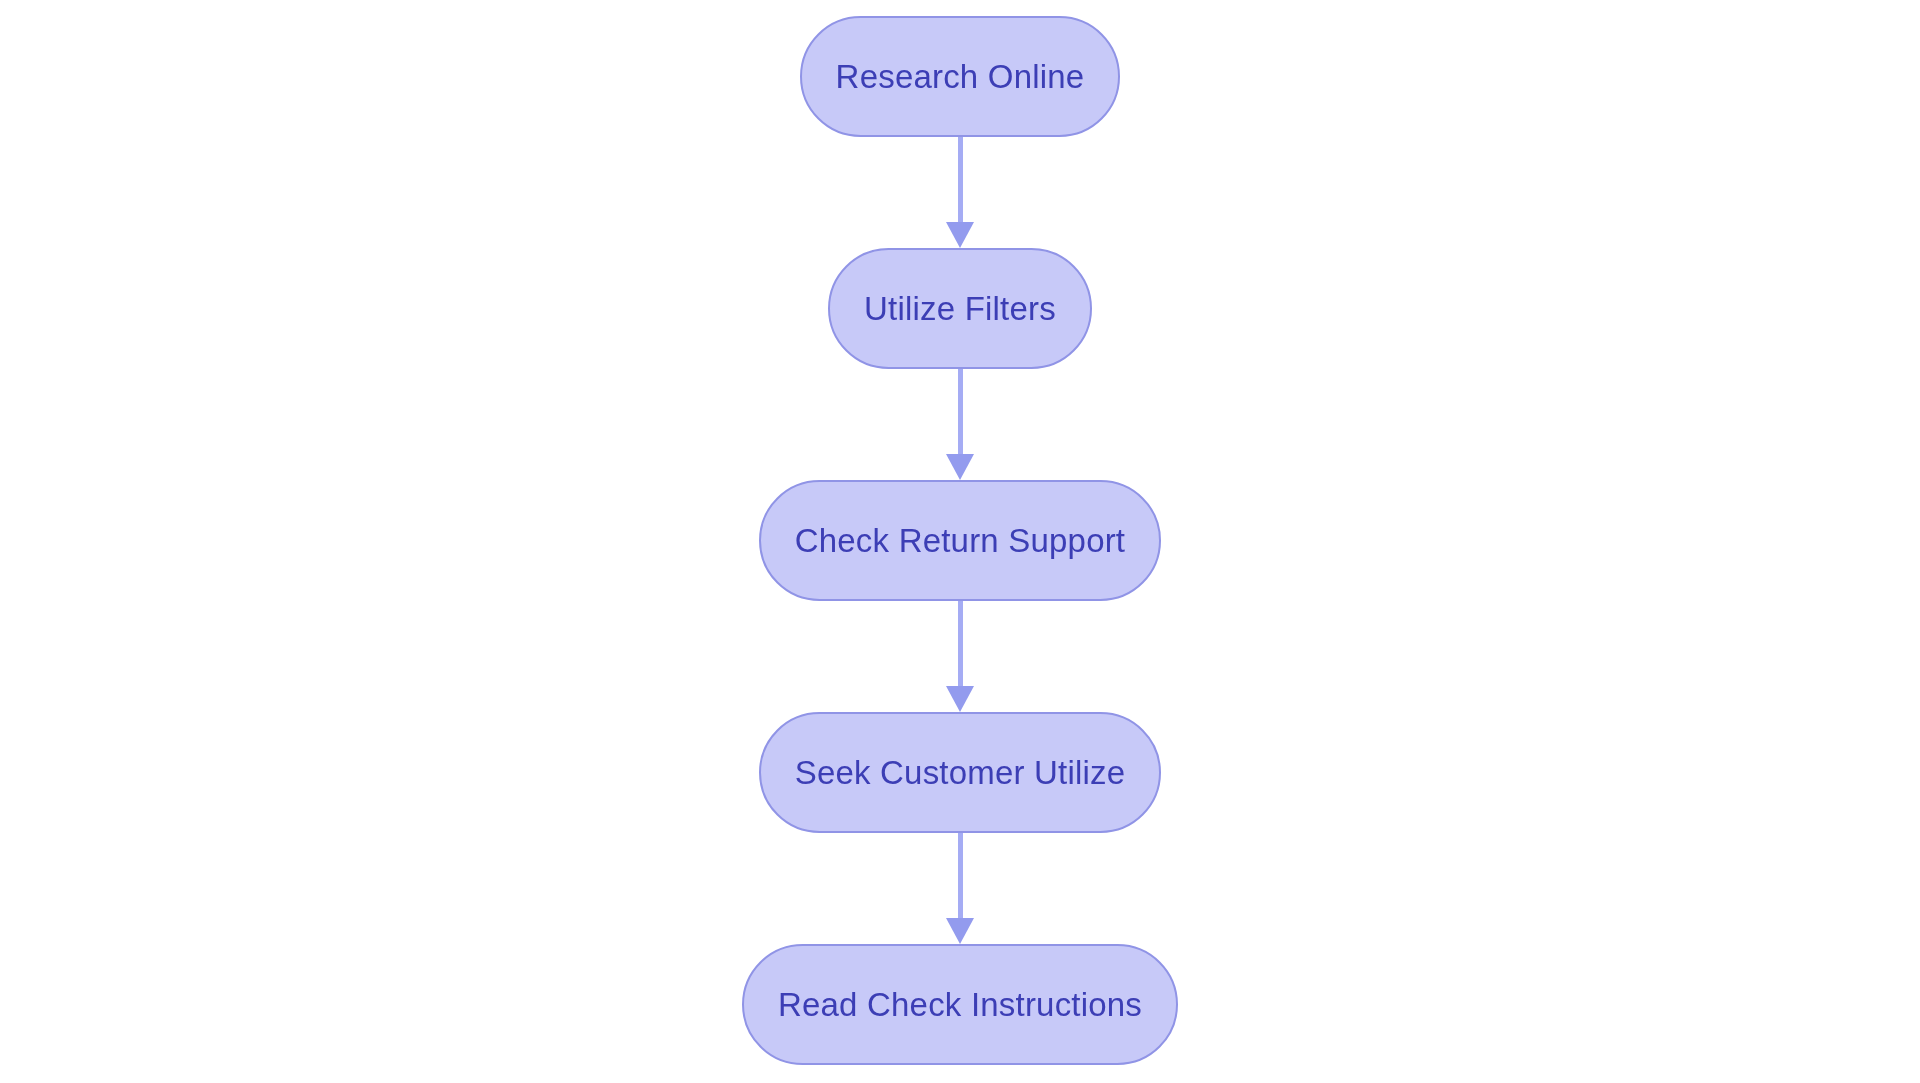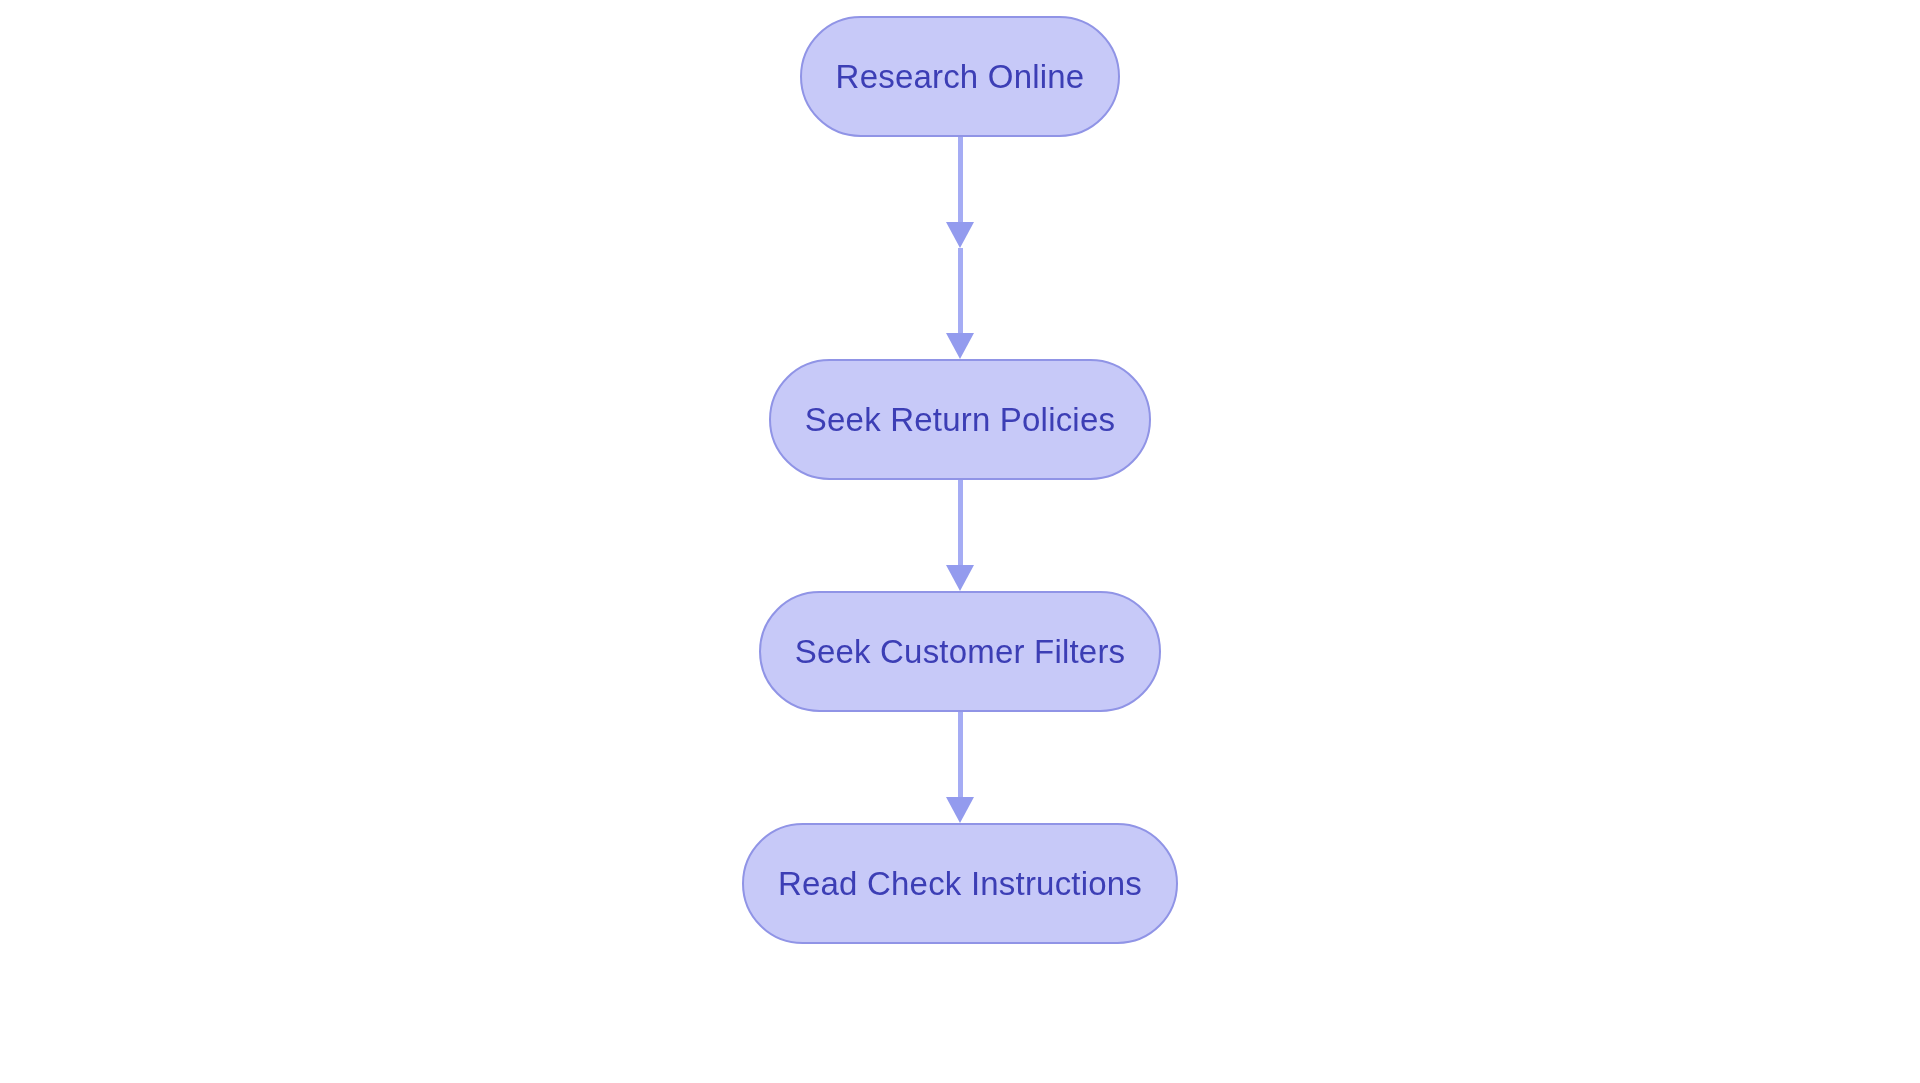--- a/index.html
+++ b/index.html
@@ -73,37 +73,40 @@
 
   <div class="flow-node">
     <span class="node-label">Research Online</span>
   </div>
 
   <div class="connector">
     <div class="shaft"></div>
     <div class="head"></div>
   </div>
 
-
-  <div class="connector">
-    <div class="shaft"></div>
-    <div class="head"></div>
-  </div>
-
   <div class="flow-node">
-    <span class="node-label">Seek Return Policies</span>
+    <span class="node-label">Utilize Filters</span>
   </div>
 
   <div class="connector">
     <div class="shaft"></div>
     <div class="head"></div>
   </div>
 
   <div class="flow-node">
-    <span class="node-label">Seek Customer Filters</span>
+    <span class="node-label">Check Return Support</span>
+  </div>
+
+  <div class="connector">
+    <div class="shaft"></div>
+    <div class="head"></div>
+  </div>
+
+  <div class="flow-node">
+    <span class="node-label">Seek Customer Utilize</span>
   </div>
 
   <div class="connector">
     <div class="shaft"></div>
     <div class="head"></div>
   </div>
 
   <div class="flow-node">
     <span class="node-label">Read Check Instructions</span>
   </div>

